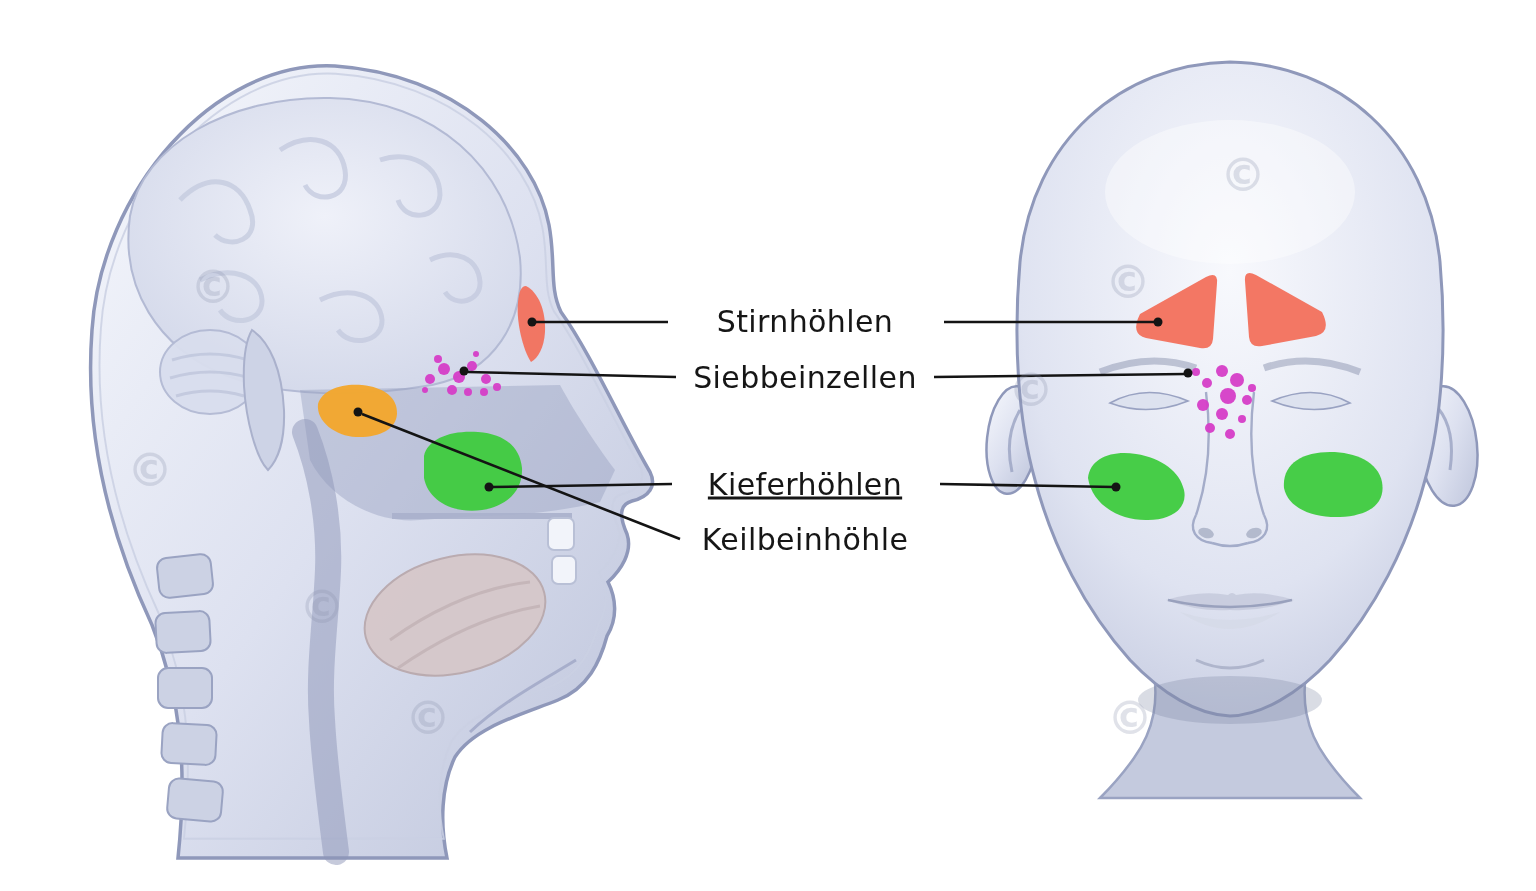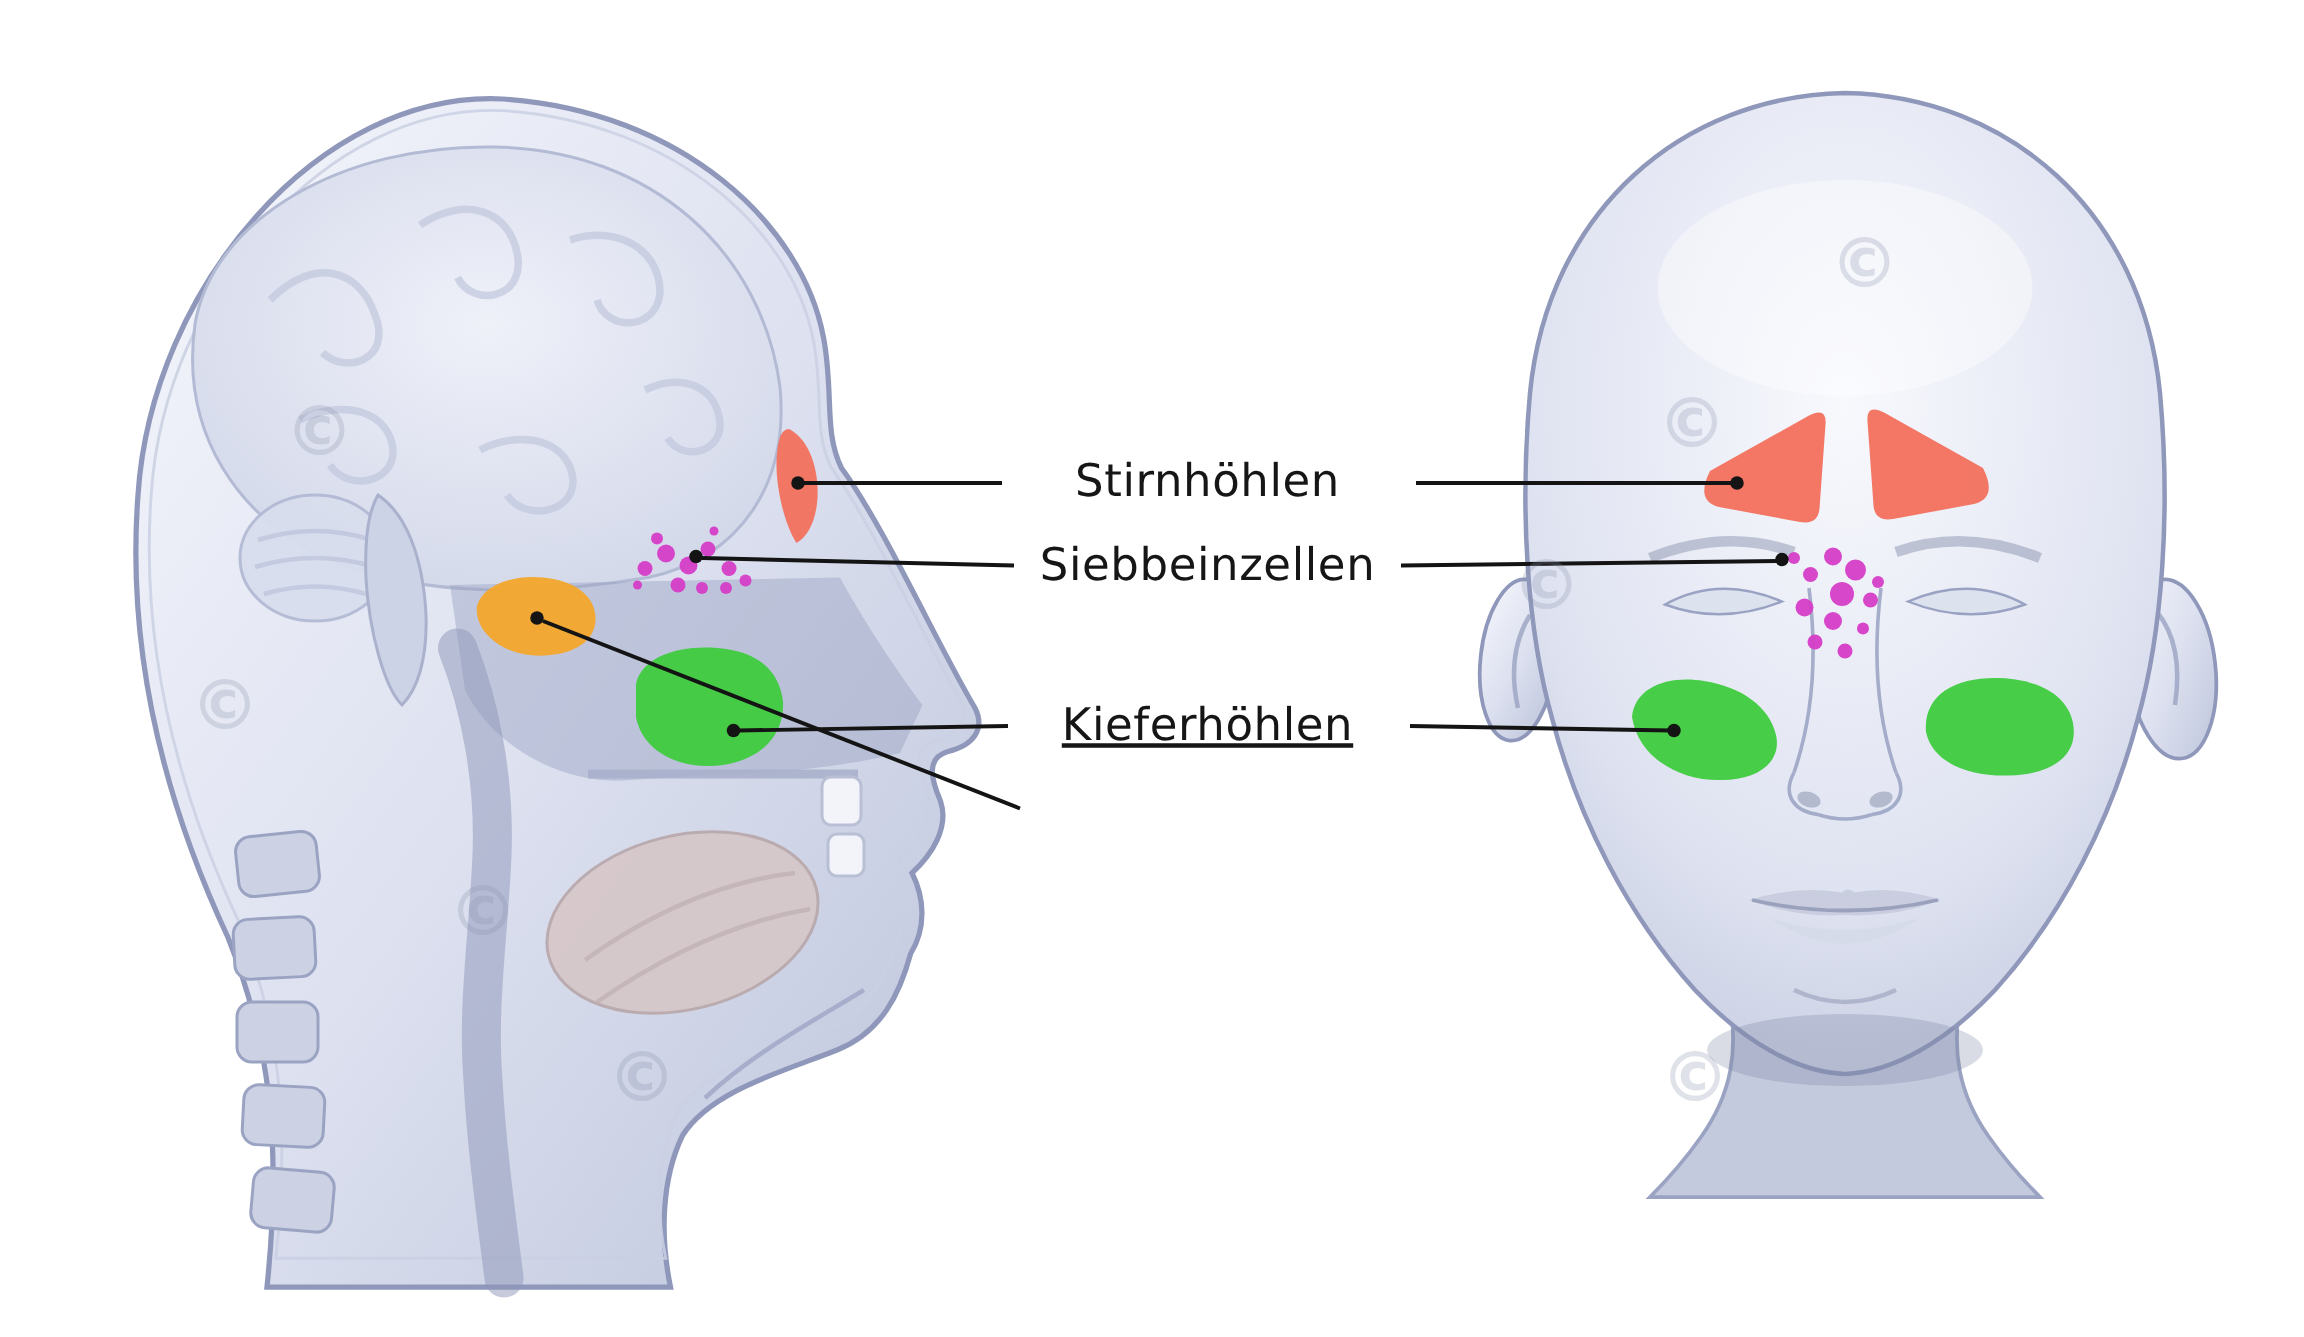--- a/index.html
+++ b/index.html
@@ -191,20 +191,21 @@
       <circle cx="1188" cy="373" r="4.5"></circle>
       <circle cx="489" cy="487" r="4.5"></circle>
       <circle cx="1116" cy="487" r="4.5"></circle>
       <circle cx="358" cy="412" r="4.5"></circle>
     </g>
   </svg>
 
   <div class="label" style="left:805px; top:377px;">Siebbeinzellen</div>
   <div class="label" style="left:805px; top:321px;">Stirnhöhlen</div>
   <div class="label" style="left:805px; top:484px;text-decoration:underline;">Kieferhöhlen</div>
+  <div class="label" style="left:805px; top:539px;">Keilbeinhöhle</div>
 
   <span class="wm" style="left:213px;  top:287px;">©</span>
   <span class="wm" style="left:322px;  top:607px;">©</span>
   <span class="wm" style="left:428px;  top:718px;">©</span>
   <span class="wm" style="left:150px;  top:470px;">©</span>
   <span class="wm" style="left:1243px; top:175px;">©</span>
   <span class="wm" style="left:1128px; top:282px;">©</span>
   <span class="wm" style="left:1031px; top:390px;">©</span>
   <span class="wm" style="left:1130px; top:718px;">©</span>
 

